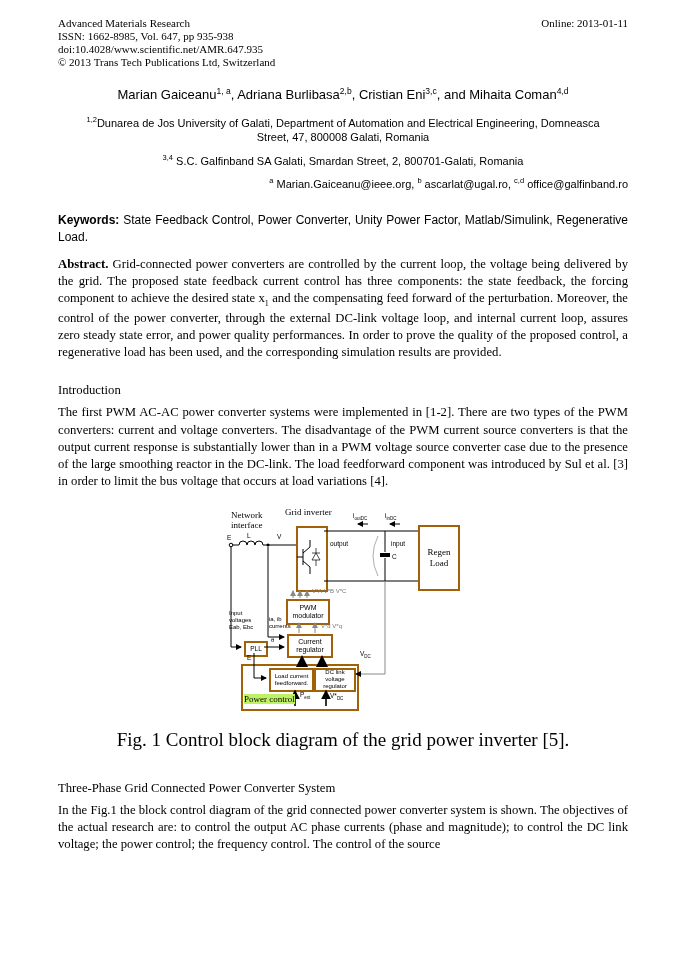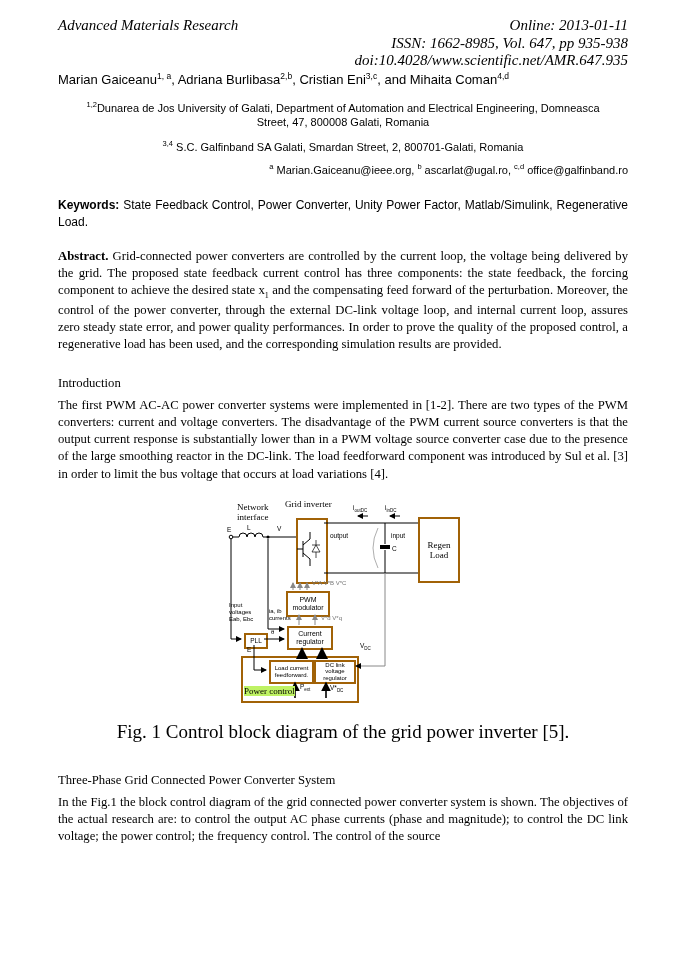--- a/index.html
+++ b/index.html
@@ -1,35 +1,35 @@
 <!DOCTYPE html>
 <html><head>
 <meta charset="utf-8">
 <style>
   html,body{margin:0;padding:0;background:#ffffff;}
   body{width:678px;height:959px;overflow:hidden;color:#000;}
   .page{padding:17px 50px 0 58px;}
 
   
-  .hdr{font-family:"Liberation Serif", serif;font-style:italic;font-size:15px;line-height:1.18;text-align:right;}
+  .hdr{font-family:"Liberation Serif", serif;font-size:11px;line-height:1.18;}
   .hdr-row1{display:flex;justify-content:space-between;}
 
   
   .title{font-family:"Liberation Sans", sans-serif;font-weight:bold;font-size:15px;line-height:1.3;text-align:center;max-width:545px;margin:21px auto 0 auto;}
-  .authors{font-family:"Liberation Sans", sans-serif;font-size:13px;text-align:left;margin-top:1px;}
+  .authors{font-family:"Liberation Sans", sans-serif;font-size:13px;text-align:center;margin-top:17px;}
   .authors sup{font-size:8.5px;}
   .affil{font-family:"Liberation Sans", sans-serif;font-size:11px;text-align:center;margin-top:13px;line-height:1.3;max-width:540px;margin-left:auto;margin-right:auto;}
   .affil2{margin-top:9px;}
   .emails{font-family:"Liberation Sans", sans-serif;font-size:11px;text-align:right;margin-top:8px;}
   sup{font-size:7.5px;}
 
   
   .kw{font-family:"Liberation Sans", sans-serif;font-size:12px;line-height:1.4;text-align:justify;margin-top:22px;}
   .kw b{font-weight:bold;}
-  .abs{font-family:"Liberation Serif", serif;font-size:12.7px;line-height:1.36;text-align:justify;margin-top:17px;}
+  .abs{font-family:"Liberation Serif", serif;font-size:12.7px;line-height:1.36;text-align:justify;margin-top:10px;}
   .abs b{font-weight:bold;}
   .h-serif{font-family:"Liberation Serif", serif;font-weight:normal;font-size:12.7px;margin-top:22px;}
   .para{font-family:"Liberation Serif", serif;font-size:12.7px;line-height:1.36;text-align:justify;margin-top:6px;}
   sub{font-size:8px;}
 
   
   .fig-wrap{position:relative;width:232px;height:214px;margin:13px auto 0 auto;}
   .fig-wrap svg{position:absolute;left:0;top:0;z-index:3;pointer-events:none;}
   .fbox{position:absolute;border:2px solid #a16207;background:#fff;z-index:2;display:flex;align-items:center;justify-content:center;text-align:center;font-family:"Liberation Sans", sans-serif;font-size:7px;line-height:1.15;}
   .flab{position:absolute;z-index:4;font-family:"Liberation Sans", sans-serif;font-size:6.5px;line-height:1.15;white-space:pre-line;}
@@ -45,20 +45,21 @@
 
 <div class="page">
 
   <div class="hdr">
     <div class="hdr-row1">
       <span>Advanced Materials Research</span>
       <span>Online: 2013-01-11</span>
     </div>
     <div>ISSN: 1662-8985, Vol. 647, pp 935-938</div>
     <div>doi:10.4028/www.scientific.net/AMR.647.935</div>
+    <div>© 2013 Trans Tech Publications Ltd, Switzerland</div>
   </div>
 
 
   <div class="authors">
     <span>Marian Gaiceanu</span><sup>1, a</sup><span>, </span><span>Adriana Burlibasa</span><sup>2,b</sup><span>, </span><span>Cristian Eni</span><sup>3,c</sup><span>, and </span><span>Mihaita Coman</span><sup>4,d</sup>
   </div>
 
   <div class="affil">
     <sup>1,2</sup><span>Dunarea de Jos University of Galati, Department of Automation and Electrical Engineering, Domneasca Street, 47, 800008 Galati, Romania</span>
   </div>
@@ -89,21 +90,21 @@
 modulator</div>
     <div class="fbox pre" style="left:60px;top:130px;width:42px;height:20px;">Current
 regulator</div>
     <div class="fbox" style="left:17px;top:137px;width:20px;height:12px;font-size:6.5px;">PLL</div>
     <div class="fbox thickbox" style="left:14px;top:160px;width:114px;height:43px;"></div>
     <div class="fbox pre" style="left:42px;top:164px;width:41px;height:20px;font-size:6px;">Load current
 feedforward.</div>
     <div class="fbox pre" style="left:87px;top:164px;width:38px;height:20px;font-size:6px;">DC link voltage
 regulator</div>
 
-    <div class="flab flab-serif" style="left:10px;top:6px;">Network
+    <div class="flab flab-serif" style="left:4px;top:6px;">Network
 interface</div>
     <div class="flab flab-serif" style="left:58px;top:3px;">Grid inverter</div>
     <div class="flab" style="left:0px;top:30px;">E</div>
     <div class="flab" style="left:20px;top:28px;">L</div>
     <div class="flab" style="left:50px;top:29px;">V</div>
     <div class="flab" style="left:126px;top:8px;"><span>i</span><sub>outDC</sub></div>
     <div class="flab" style="left:158px;top:8px;"><span>i</span><sub>inDC</sub></div>
     <div class="flab" style="left:103px;top:36px;">output</div>
     <div class="flab" style="left:164px;top:36px;">input</div>
     <div class="flab" style="left:165px;top:49px;">C</div>

